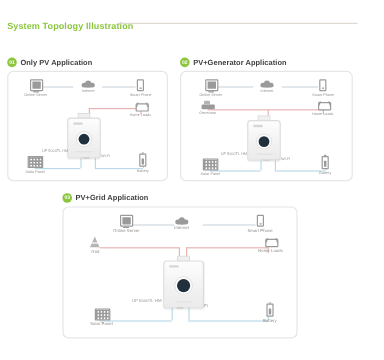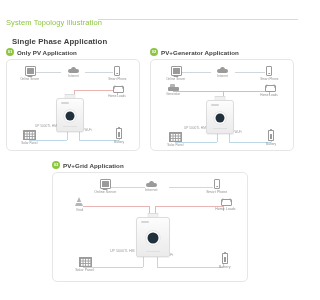--- a/index.html
+++ b/index.html
@@ -8,21 +8,21 @@
     background:#ffffff;
     font-family:"Liberation Sans","DejaVu Sans",sans-serif;
     color:#4a4a4a;
     -webkit-font-smoothing:antialiased;
   }
   .page{position:relative;width:300px;height:300px;box-sizing:border-box;padding:0;}
 
   
   .header{position:relative;padding:13px 6px 0 6px;}
   .page-title{
-    font-size:7.5px;font-weight:normal;letter-spacing:.1px;
+    font-size:7.5px;font-weight:bold;letter-spacing:.1px;
     color:#8CC63F;display:inline-block;vertical-align:middle;
     white-space:nowrap;
   }
   .title-rule{
     position:absolute;left:98px;right:2px;top:19px;height:1px;
     background:#ded9cf;
   }
   .section-title{
     margin:6px 0 0 6px;font-size:7.8px;font-weight:bold;color:#3f3f3f;
     letter-spacing:.1px;
@@ -127,21 +127,20 @@
   .i-grid:after{content:"";position:absolute;left:1px;right:1px;top:4.5px;height:1px;background:#fff;}
 </style>
 </head>
 <body>
 
 <div class="page">
 
   <div class="header">
     <span class="page-title">System Topology Illustration</span>
     <div class="title-rule"></div>
-    <div class="section-title">Single Phase Application</div>
   </div>
 
   <div class="p-wrap1">
     <div class="panel-head">
       <div class="badge">01</div>
       <div class="panel-label">Only PV Application</div>
     </div>
   </div>
 
   <div class="panel" id="p1">

